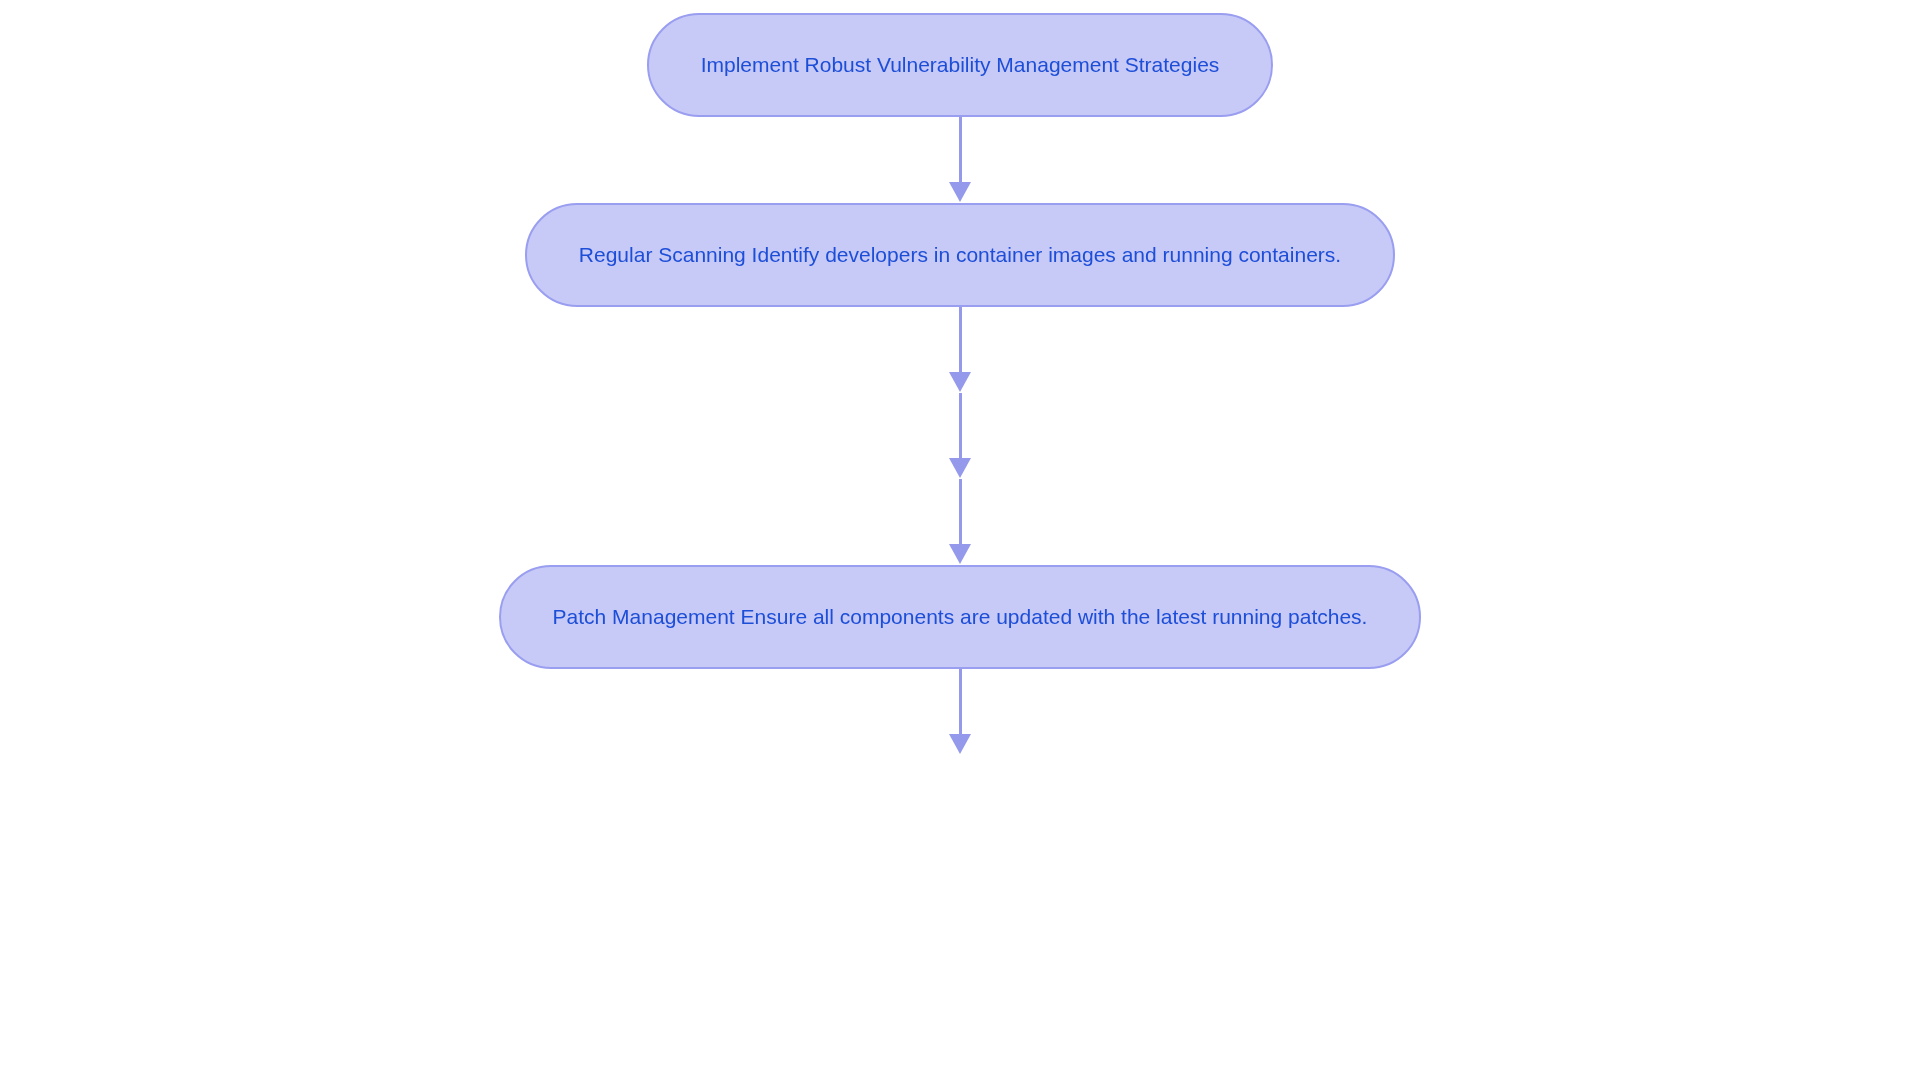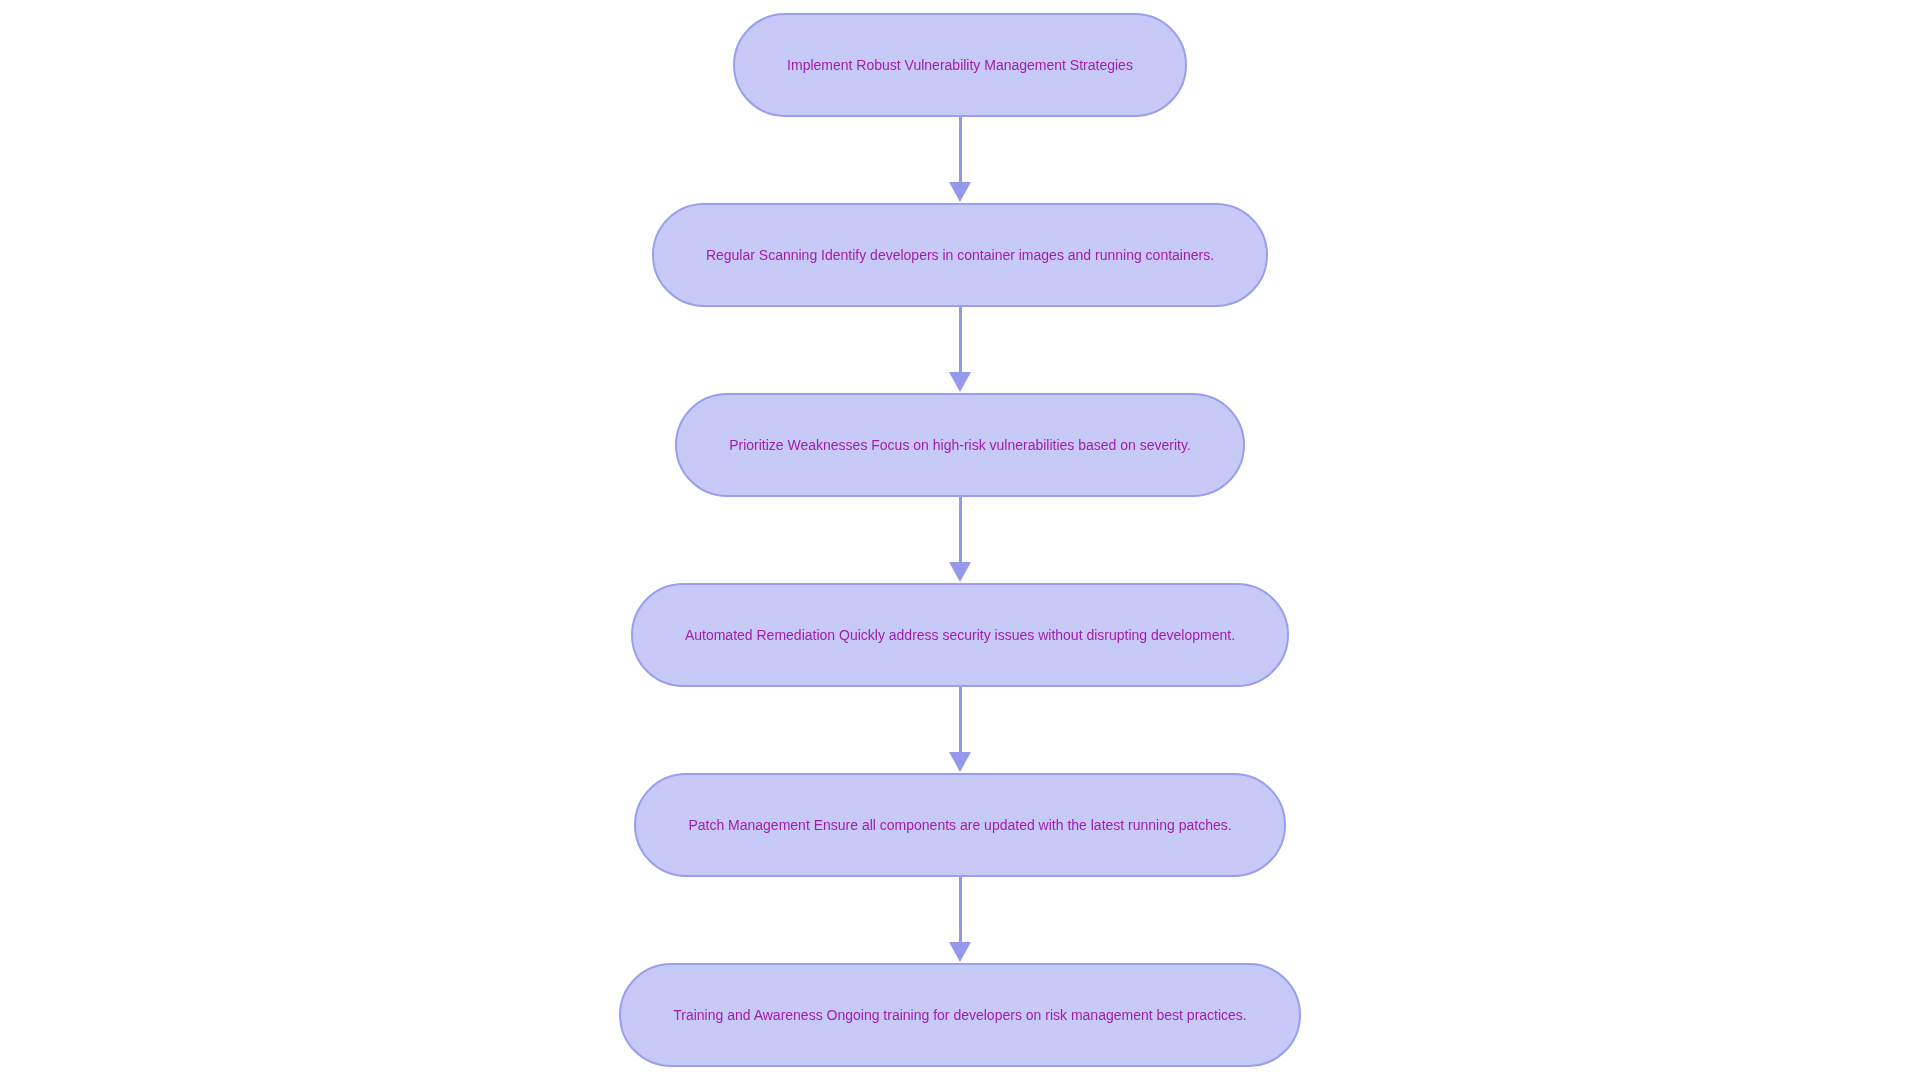--- a/index.html
+++ b/index.html
@@ -26,22 +26,22 @@
     display: inline-flex;
     align-items: center;
     justify-content: center;
     padding: 0 52px;
     background: #c7c9f7;
     border: 2px solid #9a9ef0;
     border-radius: 52px;
     flex: 0 0 auto;
   }
   .node .label {
-    color: #a21caf;
-    font-size: 14px;
+    color: #1d4ed8;
+    font-size: 21px;
     line-height: 1.2;
     white-space: nowrap;
     text-align: center;
   }
   .arrow {
     height: 86px;
     flex: 0 0 auto;
     display: flex;
     flex-direction: column;
     align-items: center;
@@ -77,44 +77,35 @@
 
   <div class="node">
     <span class="label">Regular Scanning Identify developers in container images and running containers.</span>
   </div>
 
   <div class="arrow">
     <div class="shaft"></div>
     <div class="head"></div>
   </div>
 
-  <div class="node">
-    <span class="label">Prioritize Weaknesses Focus on high-risk vulnerabilities based on severity.</span>
-  </div>
 
   <div class="arrow">
     <div class="shaft"></div>
     <div class="head"></div>
   </div>
 
-  <div class="node">
-    <span class="label">Automated Remediation Quickly address security issues without disrupting development.</span>
-  </div>
 
   <div class="arrow">
     <div class="shaft"></div>
     <div class="head"></div>
   </div>
 
   <div class="node">
     <span class="label">Patch Management Ensure all components are updated with the latest running patches.</span>
   </div>
 
   <div class="arrow">
     <div class="shaft"></div>
     <div class="head"></div>
   </div>
 
-  <div class="node">
-    <span class="label">Training and Awareness Ongoing training for developers on risk management best practices.</span>
-  </div>
 
 </div>
 
 </body></html>

